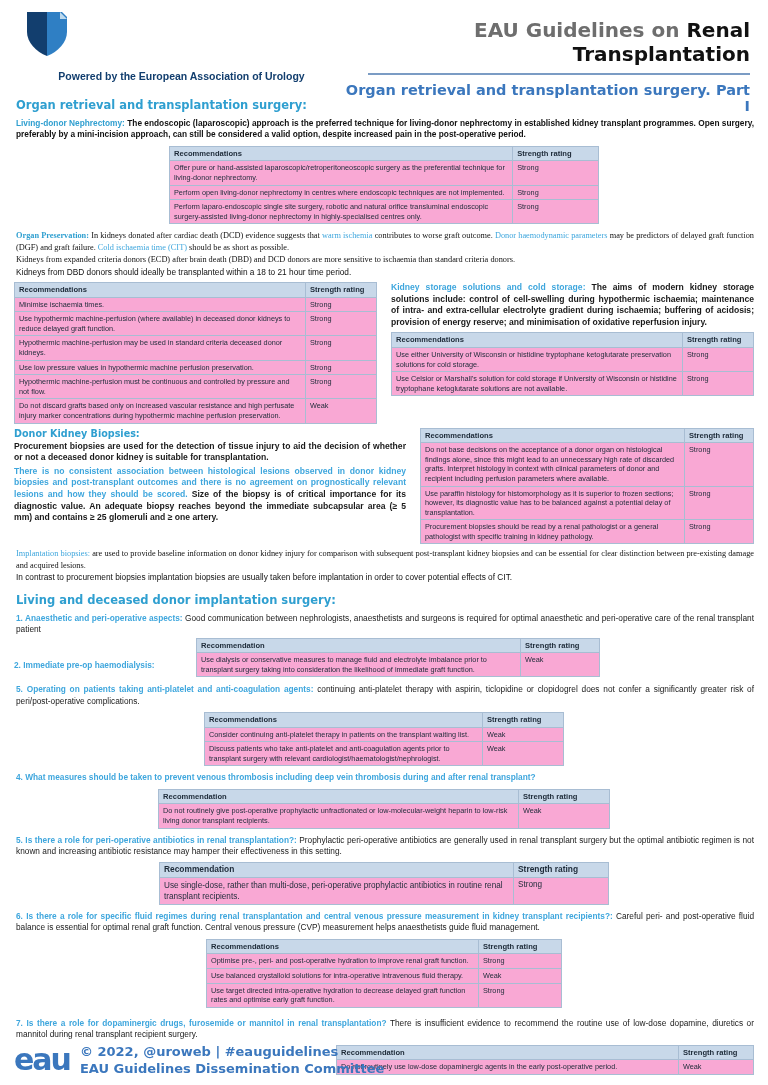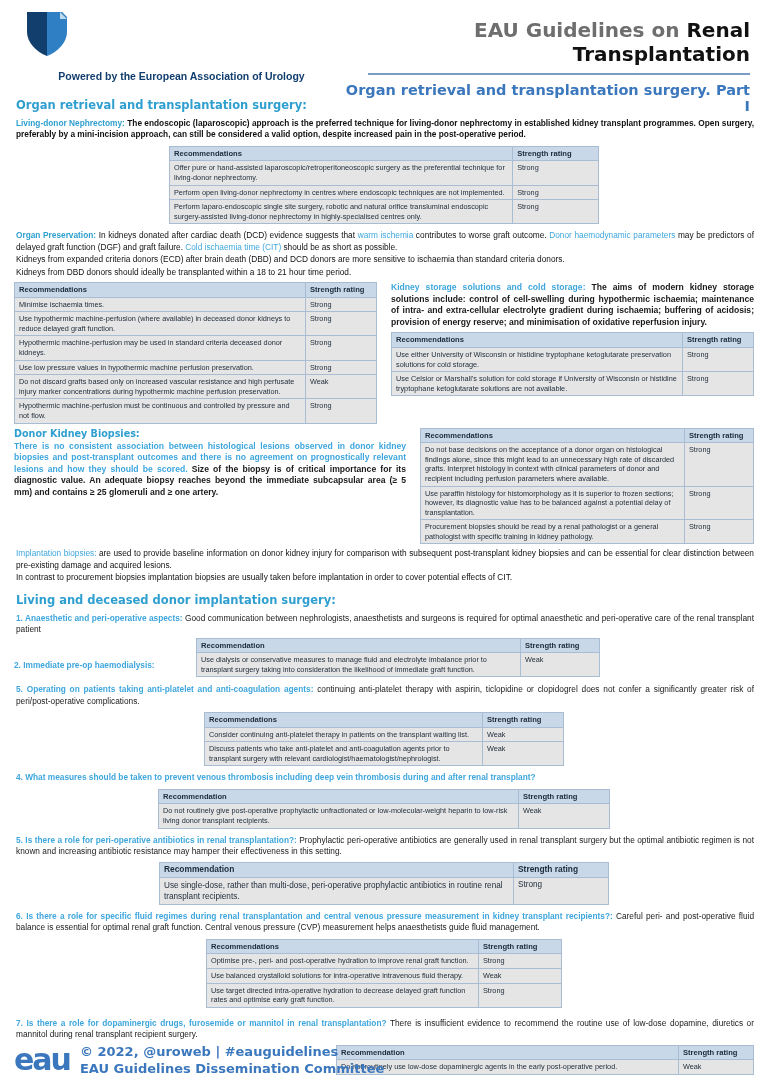--- a/index.html
+++ b/index.html
@@ -26,27 +26,27 @@
   .title-block{flex:1;padding-top:10px;text-align:right;padding-right:4px;}
   .title-main{font-size:20px;line-height:24px;font-family:"DejaVu Sans",sans-serif;}
   .title-main .grey{color:#6e6e6e;font-weight:bold;}
   .title-main .black{color:#111111;font-weight:bold;}
   .title-rule{height:2px;background:#7b9cc4;margin:7px 0 7px 24px;}
   .title-sub{font-size:14.5px;font-weight:bold;color:#3b77bd;font-family:"DejaVu Sans",sans-serif;}
 
   
   .sec-h{font-size:11.5px;font-weight:bold;color:#2f9fd0;margin:10px 0 6px 2px;font-family:"DejaVu Sans",sans-serif;}
   p.body{font-size:8.3px;line-height:11.4px;margin:0 0 3px 2px;text-align:justify;color:#111;}
-  p.body.compact{margin-bottom:1px;}
+  p.body.compact{margin-bottom:1px;font-family:Liberation Serif, serif;}
   .lbl{color:#2f9fd0;font-weight:bold;}
   .hl{color:#3ea6dd;}
   .bold{font-weight:bold;}
 
   
-  table.rec{border-collapse:collapse;background:#e5e5e5;font-size:7.3px;color:#1d2a38;}
+  table.rec{border-collapse:collapse;background:#f9a8d4;font-size:7.3px;color:#1d2a38;}
   table.rec td,table.rec th{border:1px solid #a8bdd3;padding:2px 4px;vertical-align:top;text-align:left;line-height:9.6px;}
   table.rec th{background:#c8d8e9;font-weight:bold;font-size:7.6px;}
   .tbl-center{display:flex;justify-content:center;margin:5px 0 6px 0;}
 
   
   .twocol{display:flex;gap:14px;align-items:flex-start;}
   .col{flex:1;min-width:0;}
   p.mid{font-size:8.6px;line-height:11.6px;margin:0 0 2px 0;text-align:justify;font-weight:bold;}
 
   
@@ -144,26 +144,26 @@
             </tr>
         <tr>
               <td>Hypothermic machine-perfusion may be used in standard criteria deceased donor kidneys.</td>
               <td>Strong</td>
             </tr>
         <tr>
               <td>Use low pressure values in hypothermic machine perfusion preservation.</td>
               <td>Strong</td>
             </tr>
         <tr>
+              <td>Hypothermic machine-perfusion must be continuous and controlled by pressure and not flow.</td>
+              <td>Strong</td>
+            </tr>
+        <tr>
               <td>Do not discard grafts based only on increased vascular resistance and high perfusate injury marker concentrations during hypothermic machine perfusion preservation.</td>
               <td>Weak</td>
-            </tr>
-        <tr>
-              <td>Hypothermic machine-perfusion must be continuous and controlled by pressure and not flow.</td>
-              <td>Strong</td>
             </tr>
       </tbody>
         </table>
     </div>
 
     <div class="col">
       <p class="mid">
         <span class="hl">Kidney storage solutions and cold storage:</span><span> The aims of modern kidney storage solutions include: control of cell-swelling during hypothermic ischaemia; maintenance of intra- and extra-cellular electrolyte gradient during ischaemia; buffering of acidosis; provision of energy reserve; and minimisation of oxidative reperfusion injury.</span>
       </p>
       <table class="rec" style="width:100%;margin-top:4px">
@@ -181,20 +181,21 @@
               <td>Strong</td>
             </tr>
       </tbody>
         </table>
     </div>
   </div>
 
   <div class="twocol" style="margin-top:4px">
     <div class="col" style="flex:0 0 392px">
       <div style="font-size:9.6px;font-weight:bold;color:#2f9fd0;margin-bottom:2px;font-family:'DejaVu Sans',sans-serif;">Donor Kidney Biopsies:</div>
+      <p class="mid">Procurement biopsies are used for the detection of tissue injury to aid the decision of whether or not a deceased donor kidney is suitable for transplantation.</p>
       <p class="mid">
         <span class="hl">There is no consistent association between histological lesions observed in donor kidney biopsies and post-transplant outcomes and there is no agreement on prognostically relevant lesions and how they should be scored.</span><span> Size of the biopsy is of critical importance for its diagnostic value. An adequate biopsy reaches beyond the immediate subcapsular area (≥ 5 mm) and contains ≥ 25 glomeruli and ≥ one artery.</span>
       </p>
     </div>
     <div class="col">
       <table class="rec" style="width:100%">
         <tbody>
             <tr>
           <th>Recommendations</th>
           <th style="width:60px">Strength rating</th>

